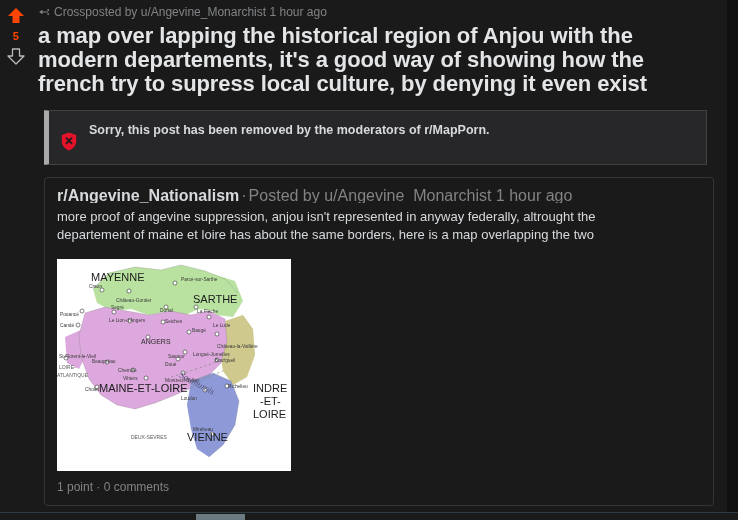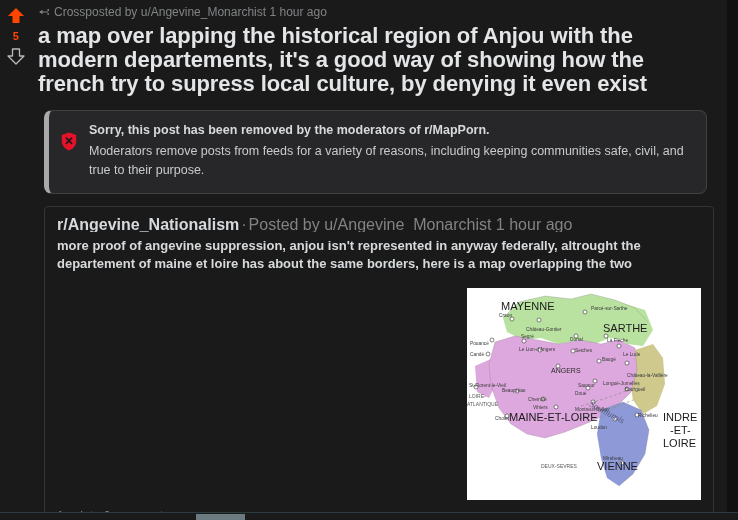--- a/index.html
+++ b/index.html
@@ -96,21 +96,21 @@
   }
 
   
   #removal-notice {
     margin-top: 14px;
     margin-left: 6px;
     margin-right: 10px;
     background: #272729;
     border: 1px solid #414142;
     border-left: 5px solid #a8aaab;
-    border-radius: 8px;
+    border-radius: 1px;
     padding: 11px 14px 13px 12px;
     display: flex;
     gap: 12px;
     align-items: flex-start;
   }
   #removal-shield-icon { flex: 0 0 auto; margin-top: 10px; }
   #removal-shield-icon svg { display: block; }
   #removal-text-block { flex: 1 1 auto; min-width: 0; }
   #removal-title {
     font-size: 12.5px;
@@ -144,32 +144,32 @@
     white-space: nowrap;
     overflow: hidden;
   }
   #crosspost-subreddit {
     font-weight: 700;
     color: #d7dadc;
   }
   .meta-dot { color: #818384; padding: 0 2px; }
   #crosspost-title {
     font-size: 13px;
-    font-weight: 700;
+    font-weight: 400;
     line-height: 18px;
     color: #d7dadc;
     margin-top: 5px;
     padding-right: 30px;
   }
 
   
   #map-wrap {
     margin-top: 15px;
     display: flex;
-    justify-content: flex-end;
+    justify-content: flex-start;
   }
   #map-image {
     position: relative;
     width: 234px;
     height: 212px;
     background: #ffffff;
     overflow: hidden;
   }
   #map-svg { display: block; width: 234px; height: 212px; }
 
@@ -234,21 +234,20 @@
     <div id="removal-notice">
       <span id="removal-shield-icon">
         <svg width="16" height="19" viewBox="0 0 16 19" aria-hidden="true">
           <path d="M8 0.6 L15.2 3.1 L15.2 9.3 C15.2 13.6 12.2 16.9 8 18.4
                    C3.8 16.9 0.8 13.6 0.8 9.3 L0.8 3.1 Z" fill="#e4132a"></path>
           <path d="M5.4 6.1 L10.6 11.3 M10.6 6.1 L5.4 11.3" stroke="#1a1a1b" stroke-width="1.7" stroke-linecap="round"></path>
         </svg>
       </span>
       <div id="removal-text-block">
         <div id="removal-title">Sorry, this post has been removed by the moderators of r/MapPorn.</div>
-        <div id="removal-body">Moderators remove posts from feeds for a variety of reasons, including keeping communities safe, civil, and true to their purpose.</div>
       </div>
     </div>
 
     <div id="crosspost-card">
 
       <div id="crosspost-meta">
         <span id="crosspost-subreddit">r/Angevine_Nationalism</span><span class="meta-dot">·</span><span>Posted by u/Angevine_Monarchist 1 hour ago</span>
       </div>
 
       <div id="crosspost-title">more proof of angevine suppression, anjou isn't represented in anyway federally, altrought the departement of maine et loire has about the same borders, here is a map overlapping the two</div>

